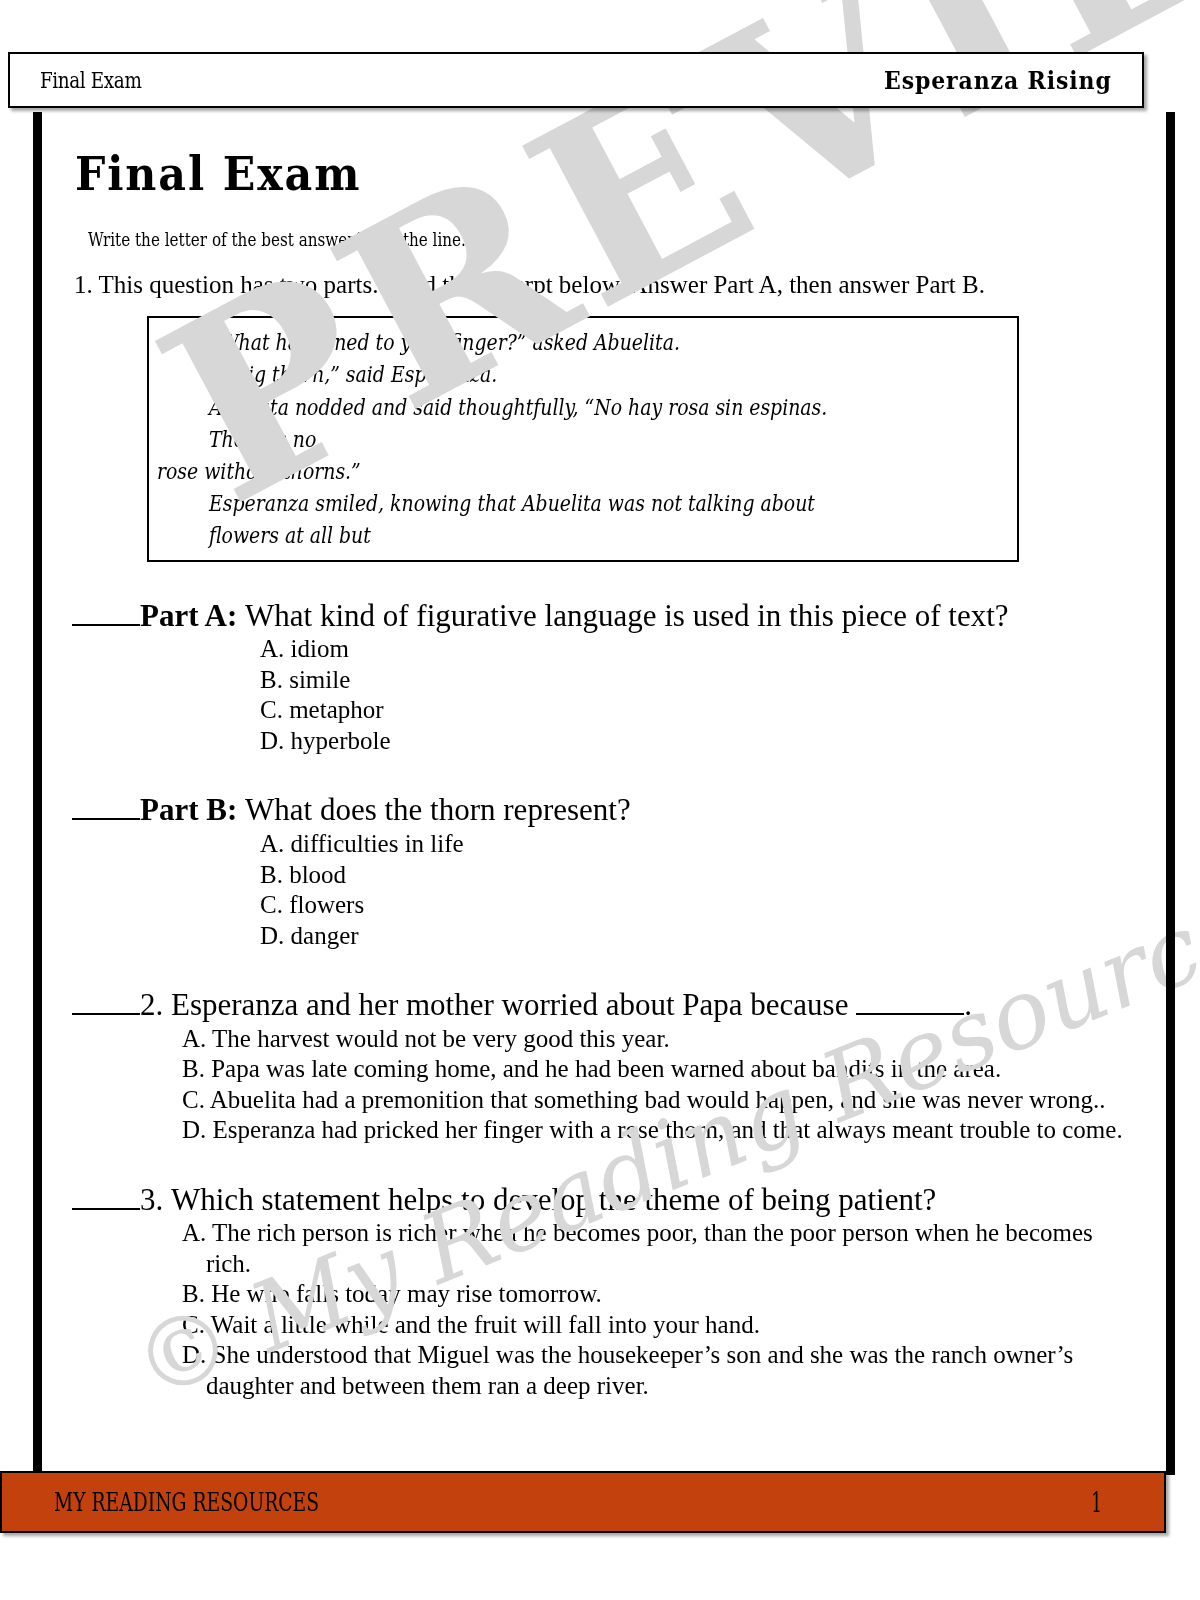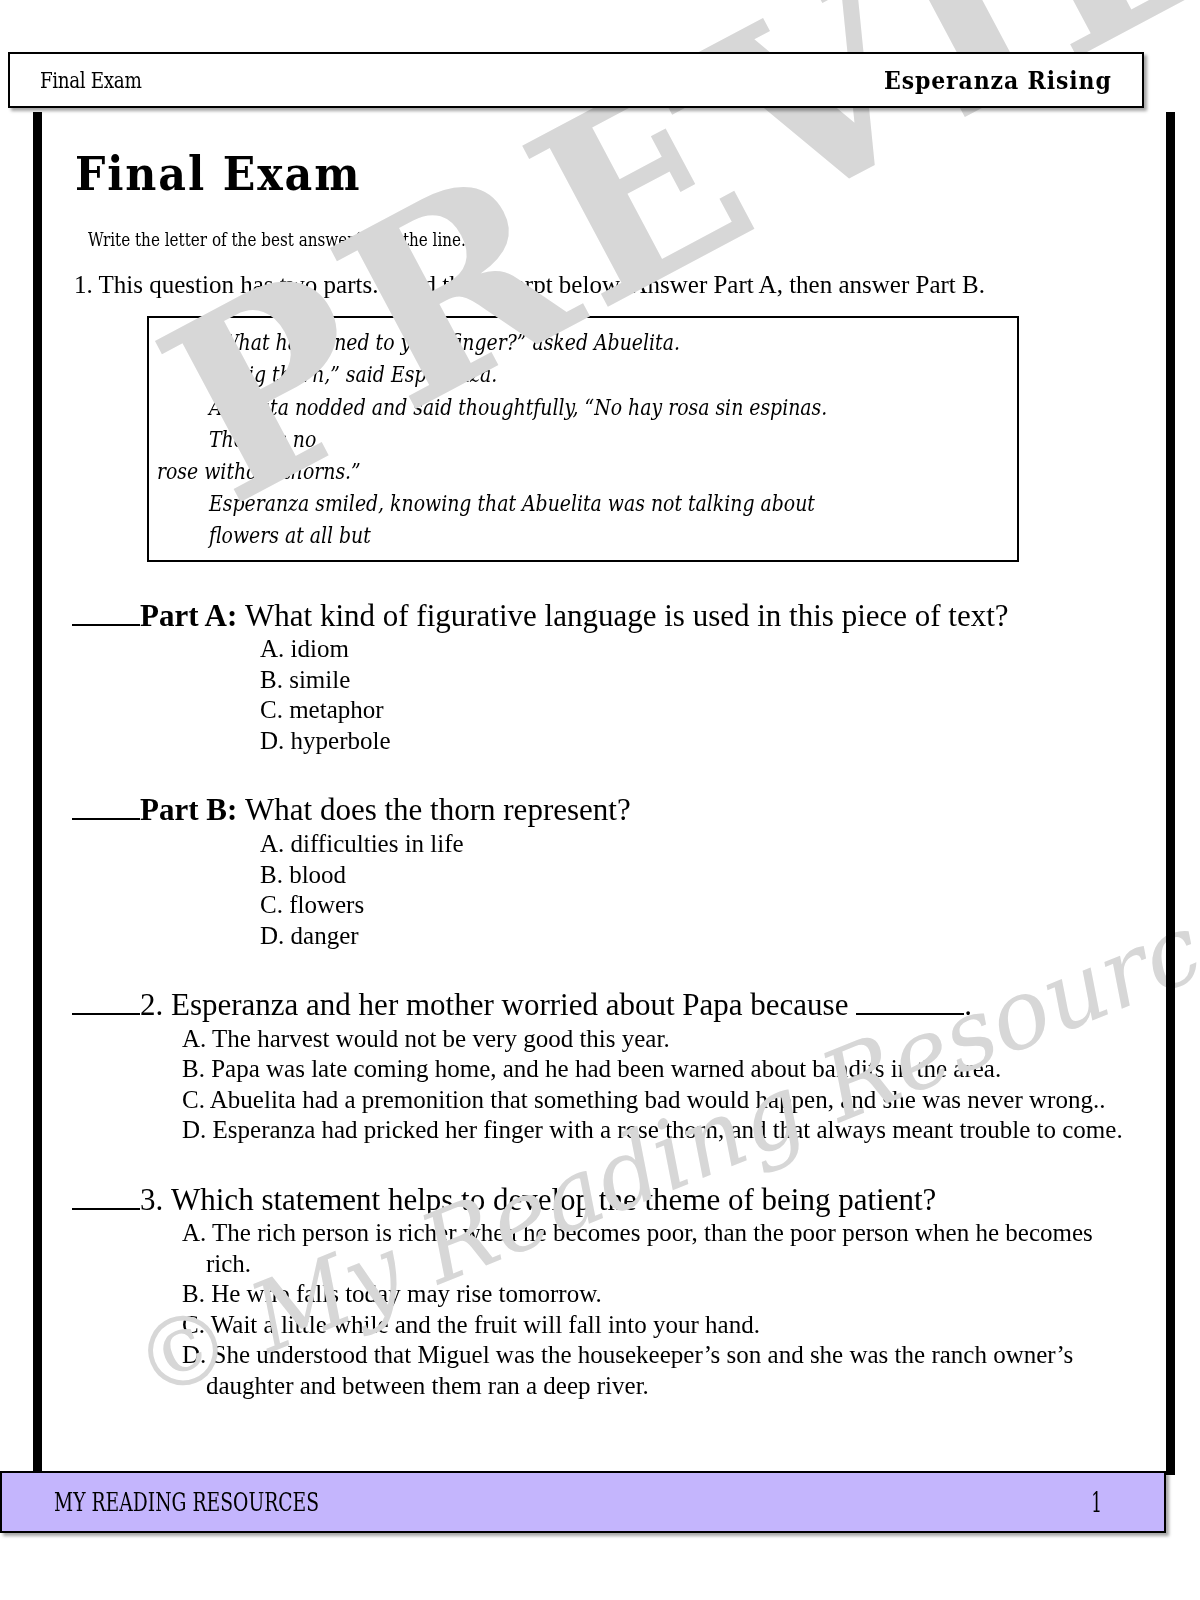--- a/index.html
+++ b/index.html
@@ -75,21 +75,21 @@
   .rail-right { left: 1166px; }
 
   
   .footer-box {
     position: absolute;
     left: 0px;
     top: 1471px;
     width: 1166px;
     height: 62px;
     border: 2px solid #000;
-    background: #c4b5fd;
+    background: #c2410c;
     box-sizing: border-box;
     box-shadow: 3px 3px 3px rgba(0,0,0,0.35);
     z-index: 6;
   }
   .footer-left {
     position: absolute;
     left: 52px;
     top: 50%;
     transform: translateY(-50%);
     font-family: "DejaVu Serif", serif;

